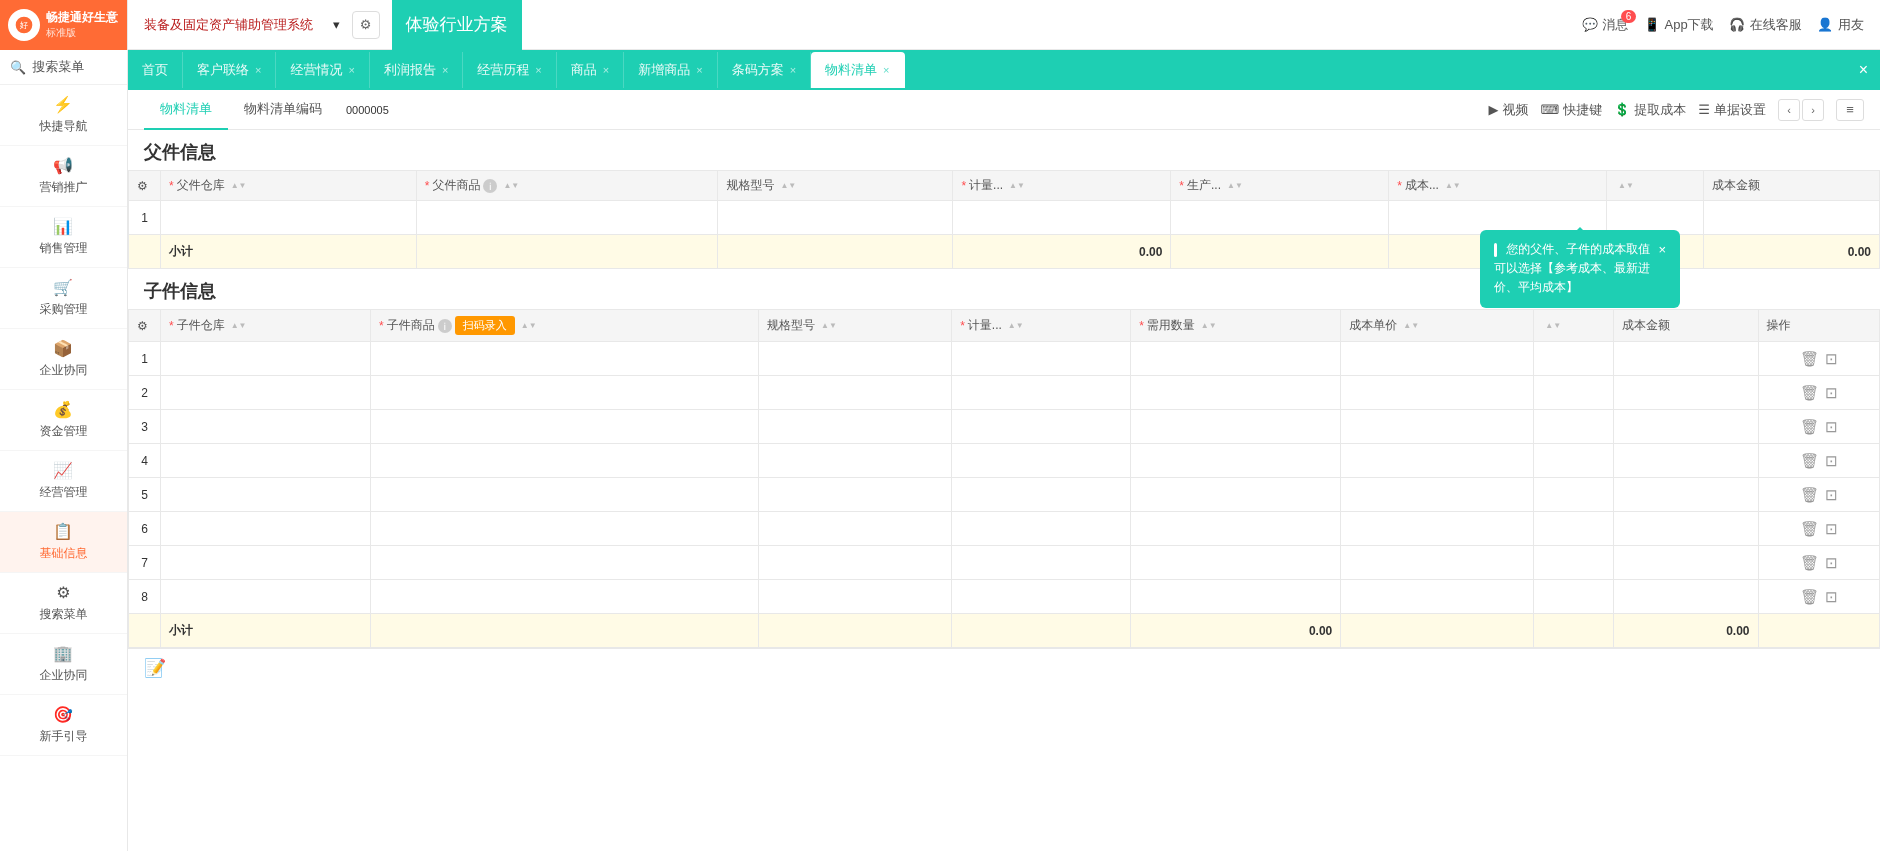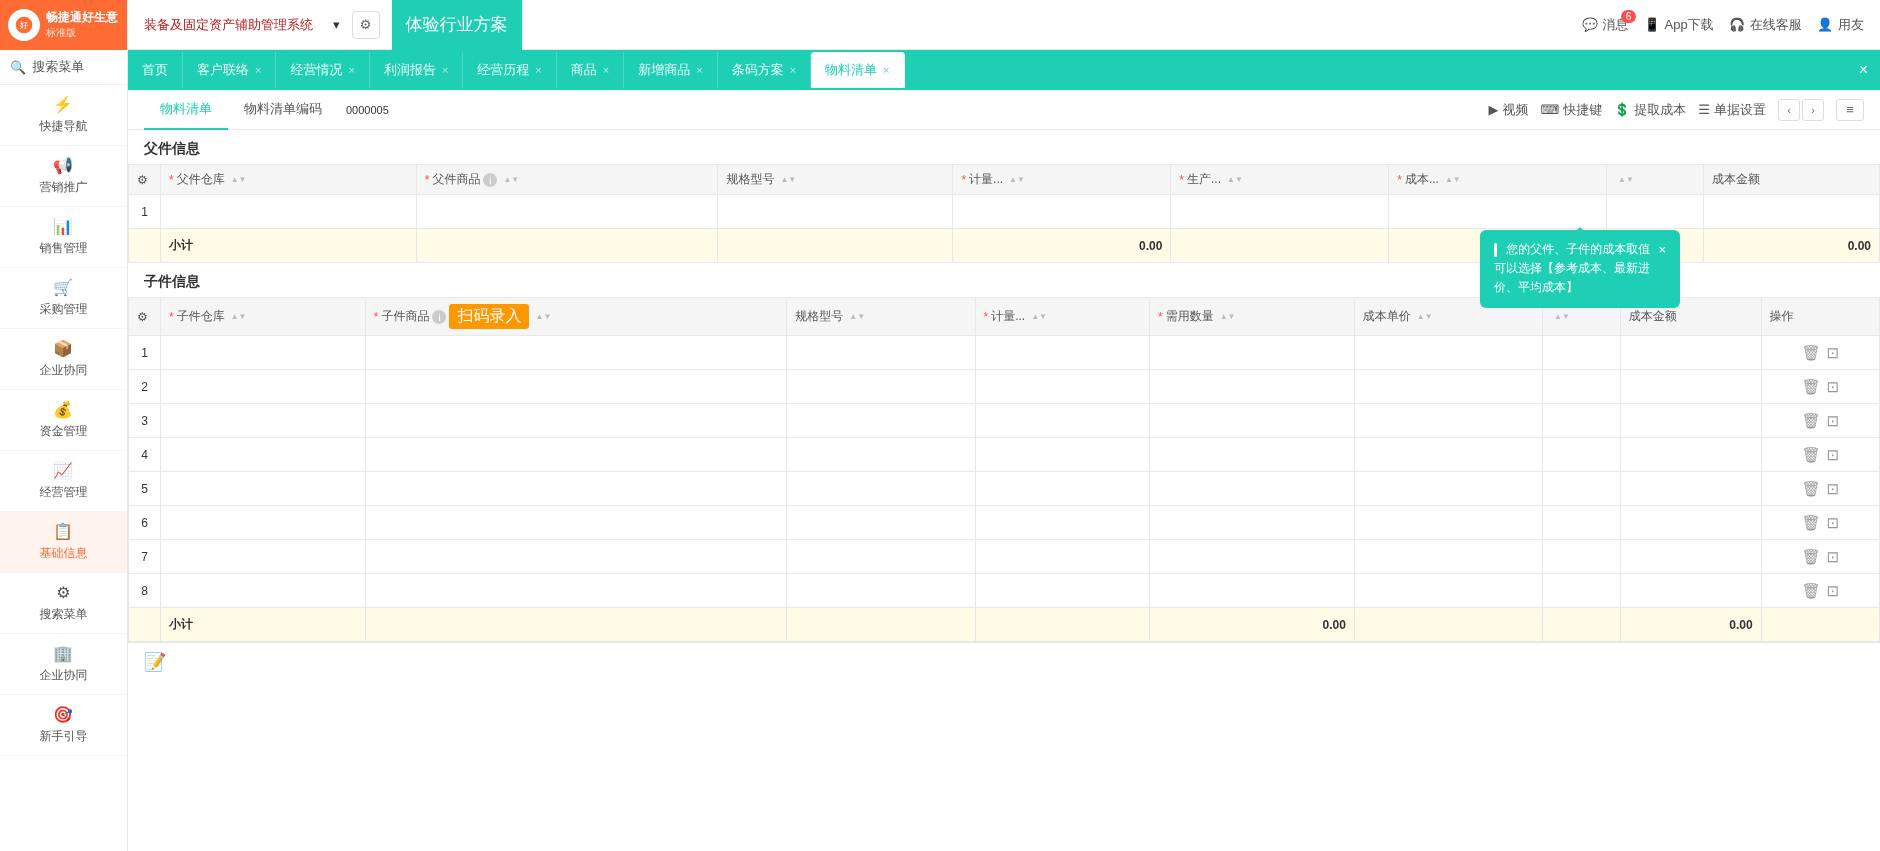--- a/index.html
+++ b/index.html
@@ -245,21 +245,21 @@
       border-radius: 3px;
       display: flex;
       align-items: center;
       justify-content: center;
       cursor: pointer;
       color: #666;
     }
 
     
     .section-header {
-      font-size: 14px;
+      font-size: 18px;
       font-weight: bold;
       color: #333;
       padding: 10px 16px 6px;
     }
 
     
     .data-table {
       width: 100%;
       border-collapse: collapse;
       font-size: 12px;
@@ -296,21 +296,21 @@
       width: 32px;
       text-align: center;
     }
     .scan-btn {
       background: #ff9800;
       color: #fff;
       border: none;
       border-radius: 3px;
       padding: 2px 8px;
       cursor: pointer;
-      font-size: 16px;
+      font-size: 11px;
       white-space: nowrap;
     }
     .action-icons {
       display: flex;
       gap: 6px;
       justify-content: center;
       align-items: center;
     }
     .action-icon {
       cursor: pointer;

